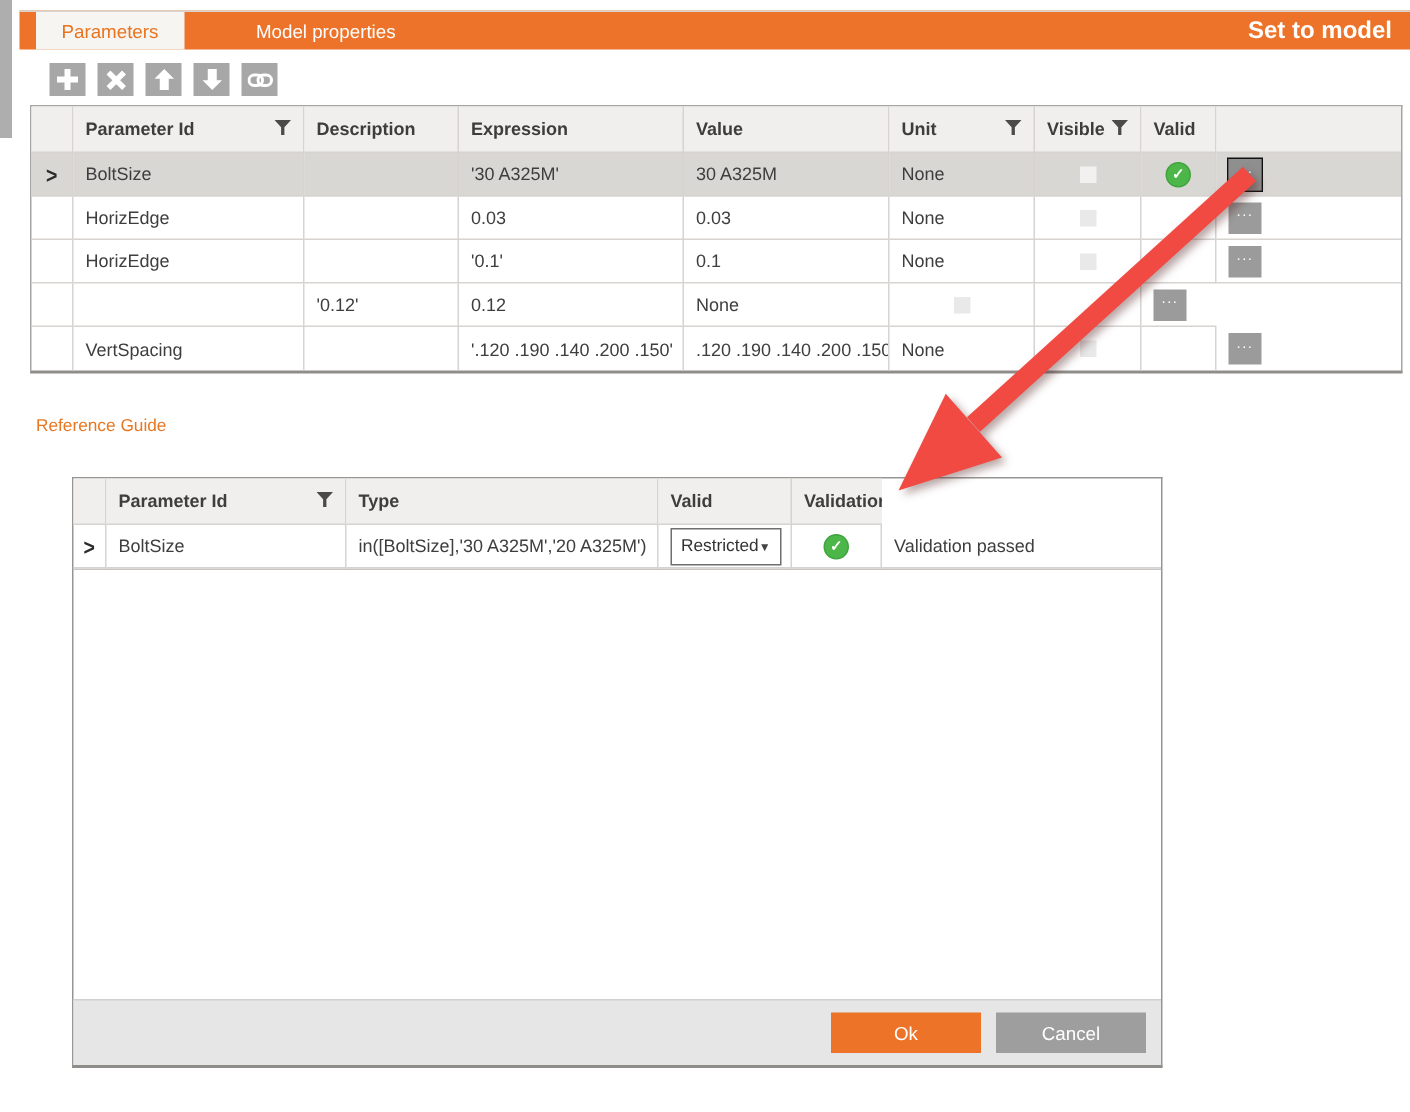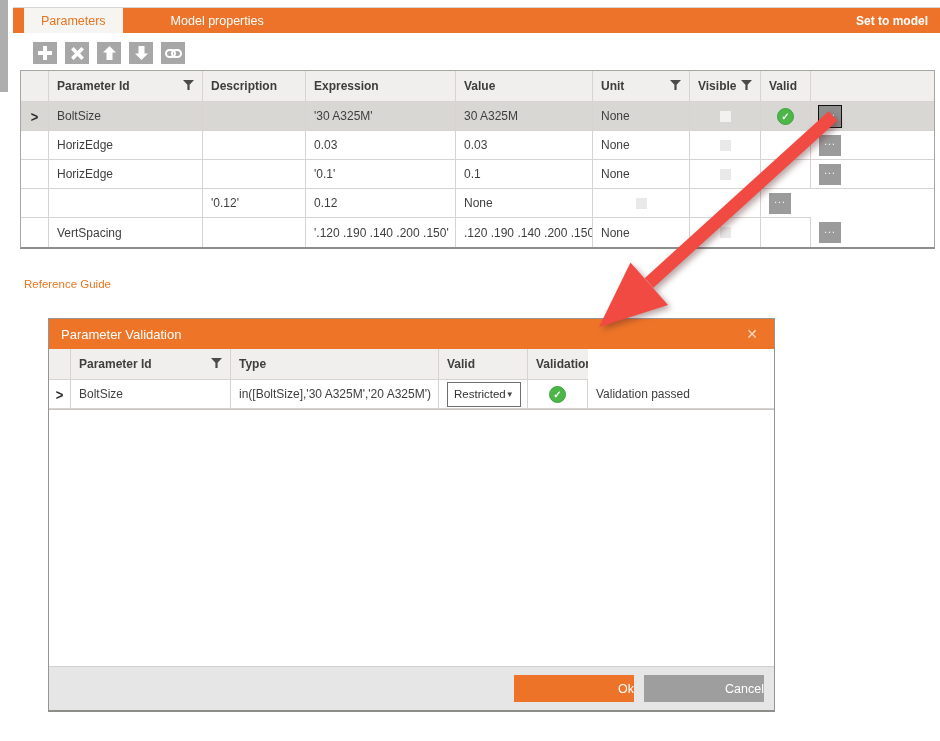--- a/index.html
+++ b/index.html
@@ -18,21 +18,21 @@
     background:#ec7329; border-top:1px solid #d8d5d2;
     display:flex; align-items:stretch;gap:31px;
   }
   .tab {
     display:flex; align-items:center; padding:0 17px; color:#fff; cursor:default;
     font-size:12.5px;
   }
   .tab.active { background:#f7f5f2; color:#e87420; margin-left:11px; }
   .set-to-model {
     margin-left:auto; display:flex; align-items:center; padding:0 12px;
-    color:#fff; font-weight:bold; font-size:12px;
+    color:#fff; font-weight:bold; font-size:16px;
   }
 
   
   .toolbar { position:absolute; left:33px; top:42px; display:flex; gap:8px; }
   .tool-btn {
     width:24px; height:22px; background:#a7a7a7; border:none;
     display:flex; align-items:center; justify-content:center; cursor:pointer; padding:0;
   }
   .tool-btn svg { display:block; }
 
@@ -102,22 +102,22 @@
     width:78px; height:25px; background:#fff; border:1px solid #6f6f6f;
     display:flex; align-items:center; justify-content:space-between; padding:0 6px;
     font-size:11.5px; color:#333; cursor:pointer;
   }
   .type-select .caret { font-size:8px; color:#444; }
   .dialog-footer {
     position:absolute; left:0; right:0; bottom:0; height:44px; background:#e6e6e6;
     display:flex; align-items:center; justify-content:flex-end; gap:10px; padding-right:10px;
     border-top:1px solid #d2d0ce;
   }
-  .btn { width:120px; height:27px; border:none; color:#fff; font-size:12.5px; cursor:pointer;
-         font-family:"Liberation Sans", sans-serif;text-align:right; }
+  .btn { width:100px; height:27px; border:none; color:#fff; font-size:12.5px; cursor:pointer;
+         font-family:"Liberation Sans", sans-serif; }
   .btn-ok { background:#ed7329; }
   .btn-cancel { background:#9e9e9e; }
 
   
   .arrow-overlay {
     position:absolute; left:0; top:0; width:940px; height:741px; pointer-events:none;
     filter:drop-shadow(3px 3px 3px rgba(80,30,30,0.40));
   }
 </style>
 </head>
@@ -288,24 +288,20 @@
       <div class="cell"></div>
       <div class="cell c-btn">
           <button class="ellipsis-btn">...</button>
         </div>
     </div>
   </div>
 
   <a class="ref-guide">Reference Guide</a>
 
   <div class="dialog">
-    <div class="dialog-title">
-      <span>Parameter Validation</span>
-      <button class="dialog-close">✕</button>
-    </div>
 
     <div class="vtable">
       <div class="vrow head">
         <div class="cell c-rowhead"></div>
         <div class="cell">
           <span class="head-label">Parameter Id</span>
           <span class="funnel"><svg width="11" height="10" viewBox="0 0 11 10">
                 <path d="M0 0h11L6.6 4.8V10H4.4V4.8z" fill="#4a4a4a"></path>
               </svg></span>
         </div>

